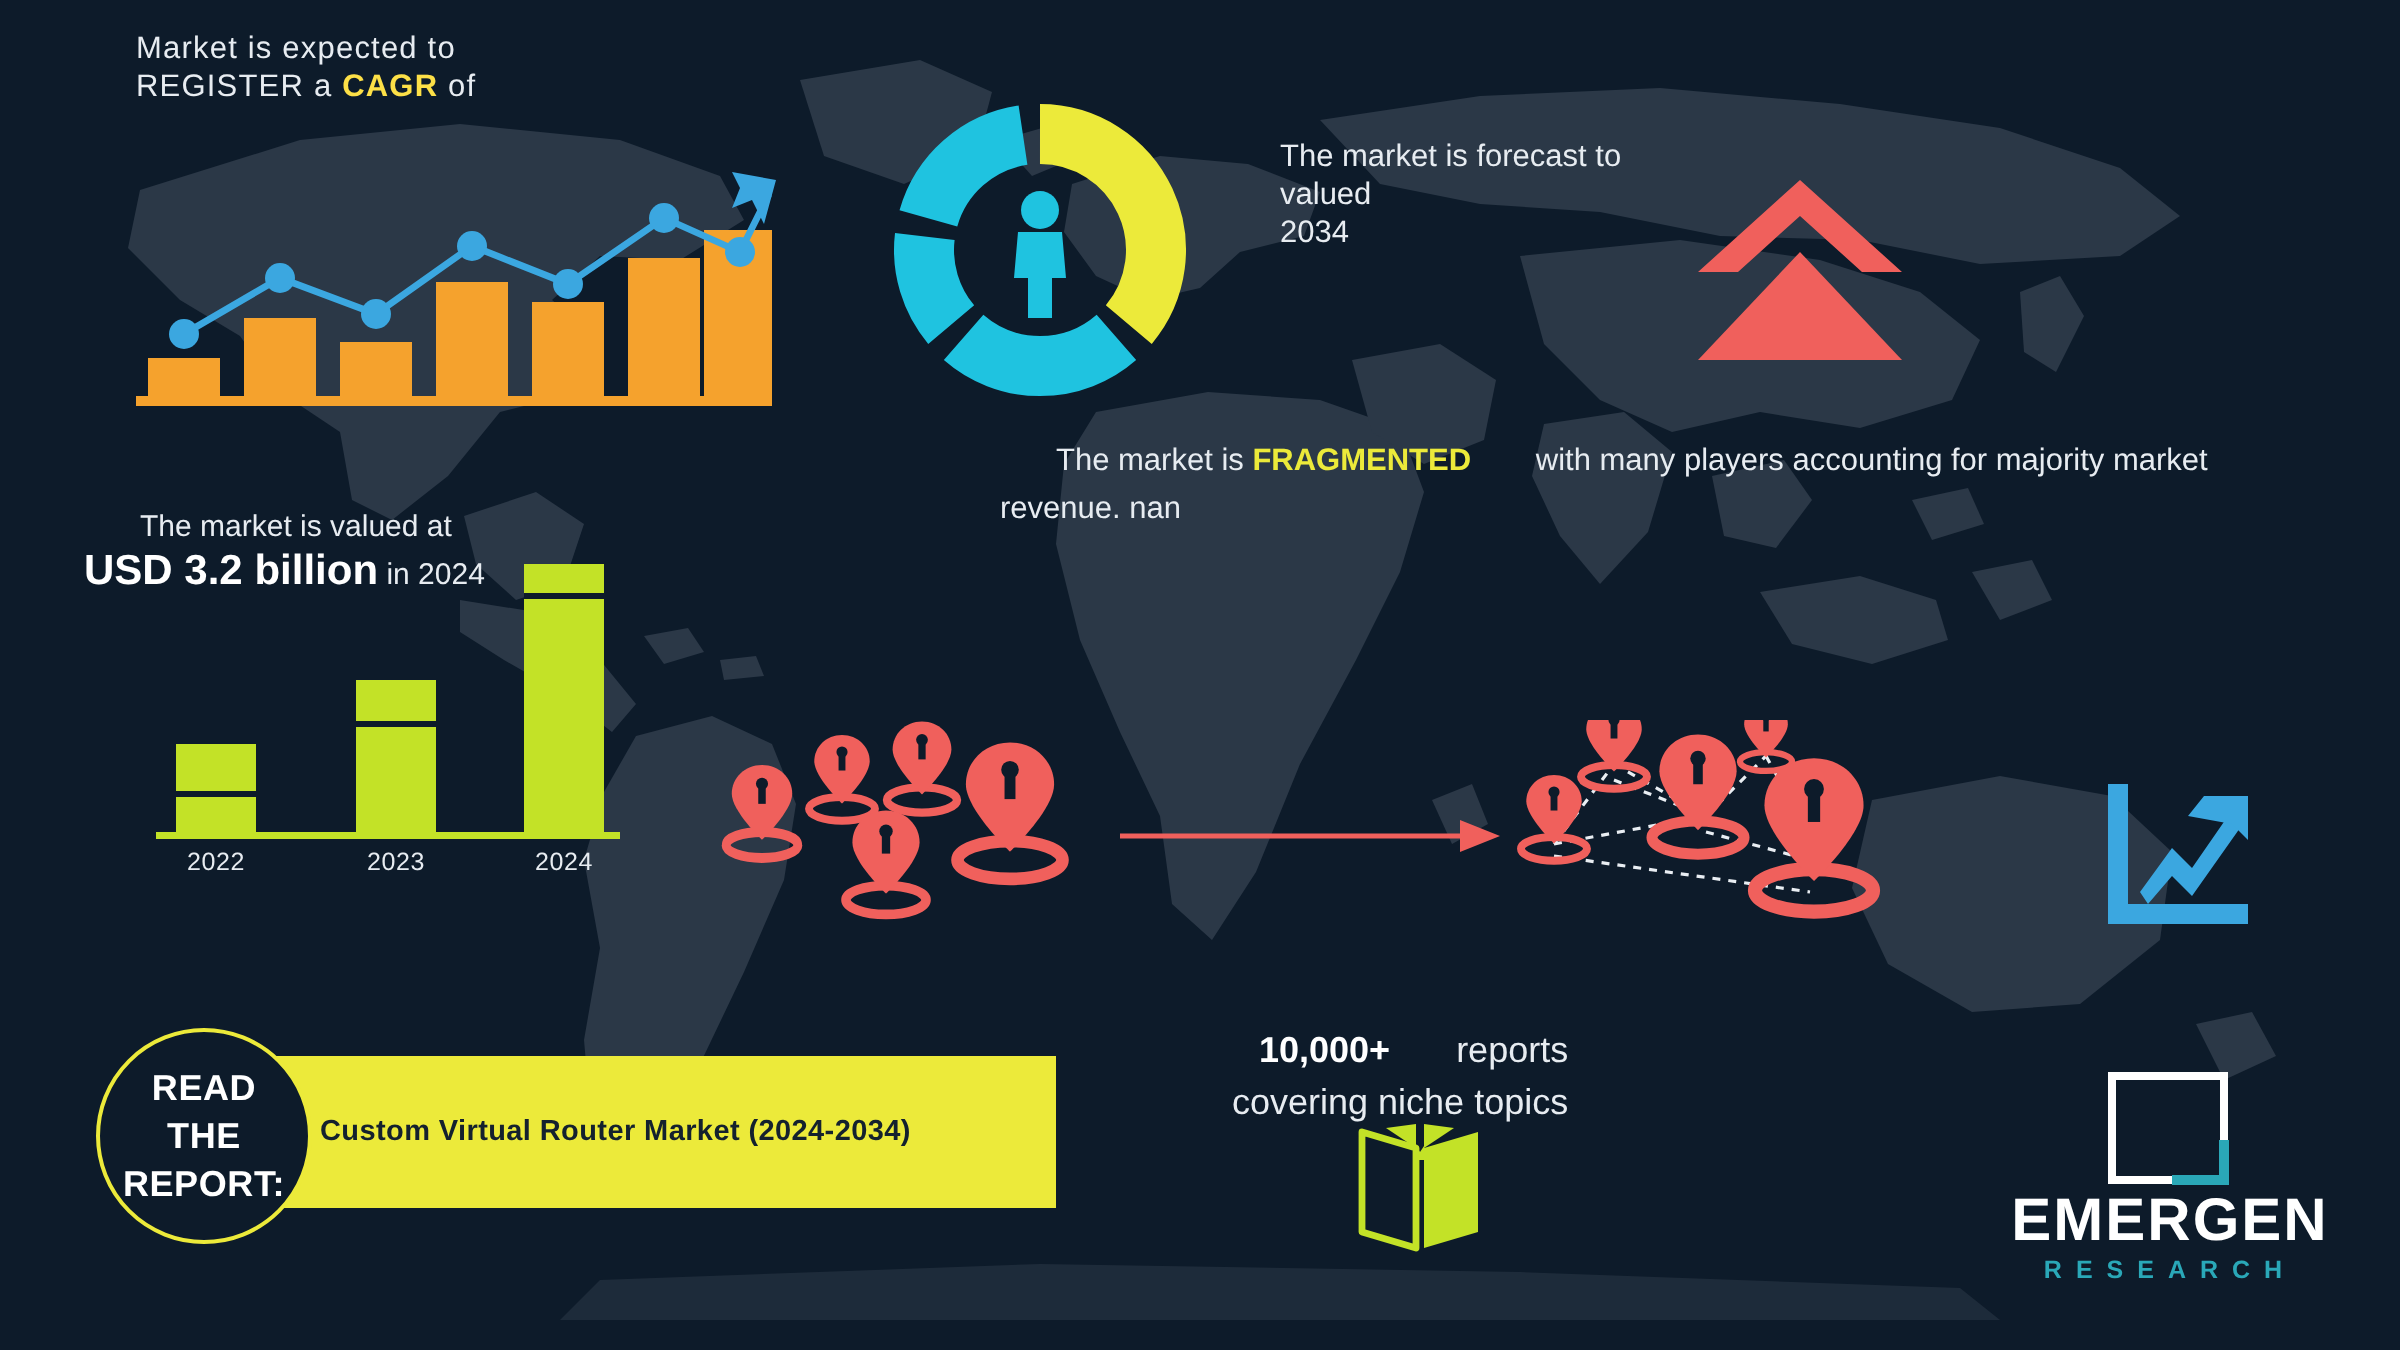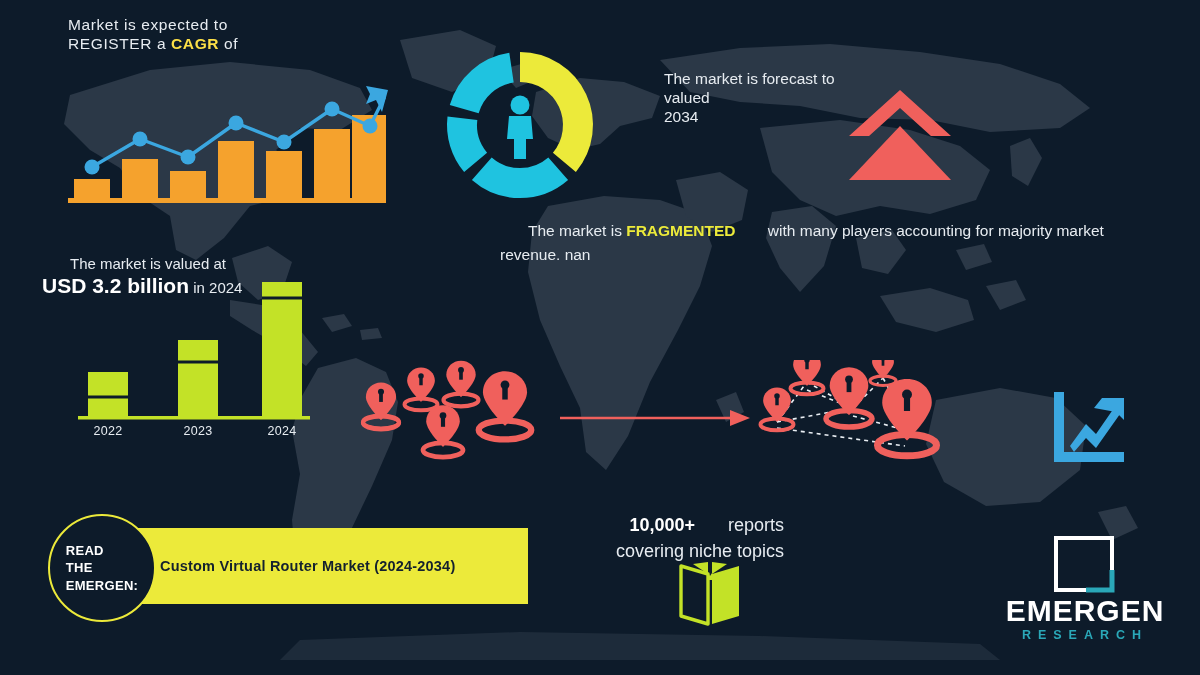--- a/index.html
+++ b/index.html
@@ -38,21 +38,21 @@
     letter-spacing: -1px; line-height: 1;
   }
 
   
   #orange-chart { position: absolute; left: 60px; top: 78px; width: 330px; height: 132px; }
 
   
   #donut { position: absolute; left: 440px; top: 45px; width: 160px; height: 160px; }
 
   
-  #forecast-text { left: 636px; top: 70px; width: 245px; font-size: 15.5px; }
+  #forecast-text { left: 612px; top: 70px; width: 245px; font-size: 15.5px; }
   #forecast-text .big { font-size: 19.5px; font-weight: 700; color:#fff; }
   #forecast-text .small { font-size: 15.5px; color:#e7ecf1; }
 
   
   #chevrons { position: absolute; left: 845px; top: 88px; width: 110px; height: 95px; }
 
   
   #fragmented-text { left: 500px; top: 219px; width: 640px; font-size: 15.5px; line-height: 1.55; }
 
   
@@ -82,22 +82,22 @@
     position: absolute; left: 160px; top: 558px; width: 360px;
     color: #14212e; font-size: 14.5px; font-weight: 700; letter-spacing: .2px;
   }
   #cta-circle {
     position: absolute; left: 48px; top: 514px;
     width: 104px; height: 104px; border-radius: 50%;
     background: #0d1b2a; border: 2.5px solid #ecea3a;
     display: flex; align-items: center; justify-content: center;
   }
   #cta-circle-label {
-    color: #ffffff; font-size: 13px; font-weight: 700;
-    line-height: 1.35; letter-spacing: .3px;
+    color: #ffffff; font-size: 18px; font-weight: 700;
+    text-align: center; line-height: 1.35; letter-spacing: .3px;
   }
 
   
   #reports-text { left: 588px; top: 512px; font-size: 18px; line-height: 1.45; text-align: right; }
   #reports-text .num { font-weight: 700; color: #fff; }
   #book-icon { position: absolute; left: 675px; top: 562px; width: 70px; height: 64px; }
 
   
   #logo-arrow { position: absolute; left: 1048px; top: 390px; width: 80px; height: 76px; }
   #logo-mark  { position: absolute; left: 1052px; top: 534px; width: 64px; height: 60px; }
@@ -349,21 +349,21 @@
       <rect x="-2.6" y="0" width="5.2" height="11" fill="#0d1b2a"></rect>
     </g>
   </svg>
 
   <div id="cta-bar"></div>
   <div id="cta-title">Custom Virtual Router Market (2024-2034)</div>
   <div id="cta-circle">
     <div id="cta-circle-label">
       <div>READ</div>
       <div>THE</div>
-      <div>EMERGEN:</div>
+      <div>REPORT:</div>
     </div>
   </div>
 
   <div class="txt-block" id="reports-text">
     <div>
       <span class="num">10,000+</span><span class="light"> reports</span>
     </div>
     <div class="light">covering niche topics</div>
   </div>
 

